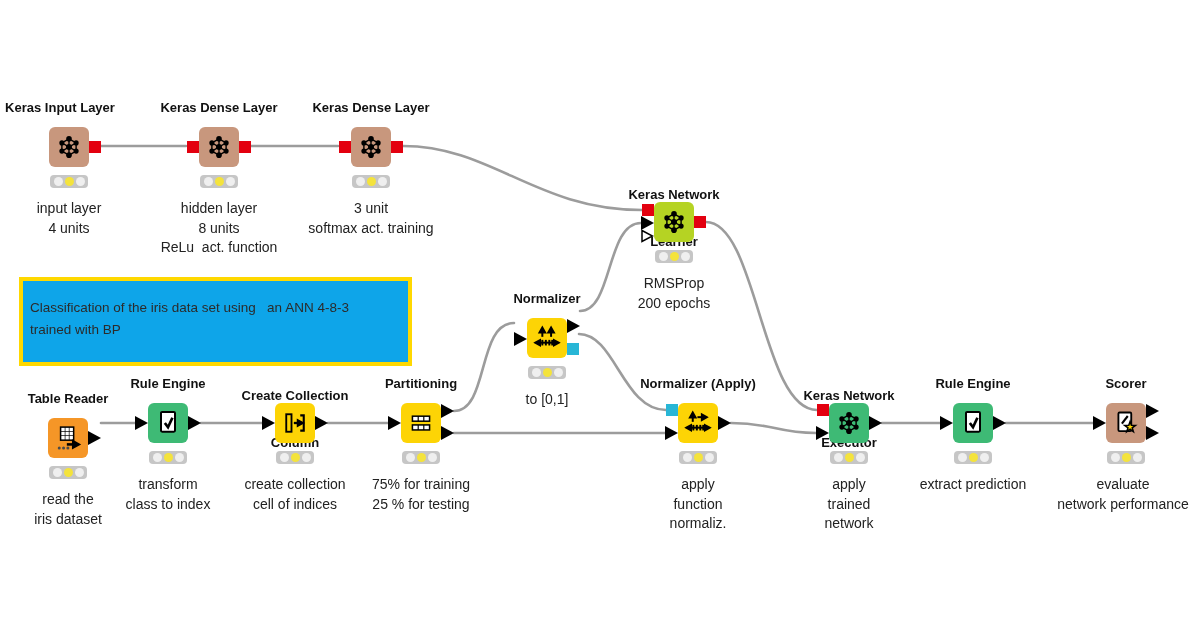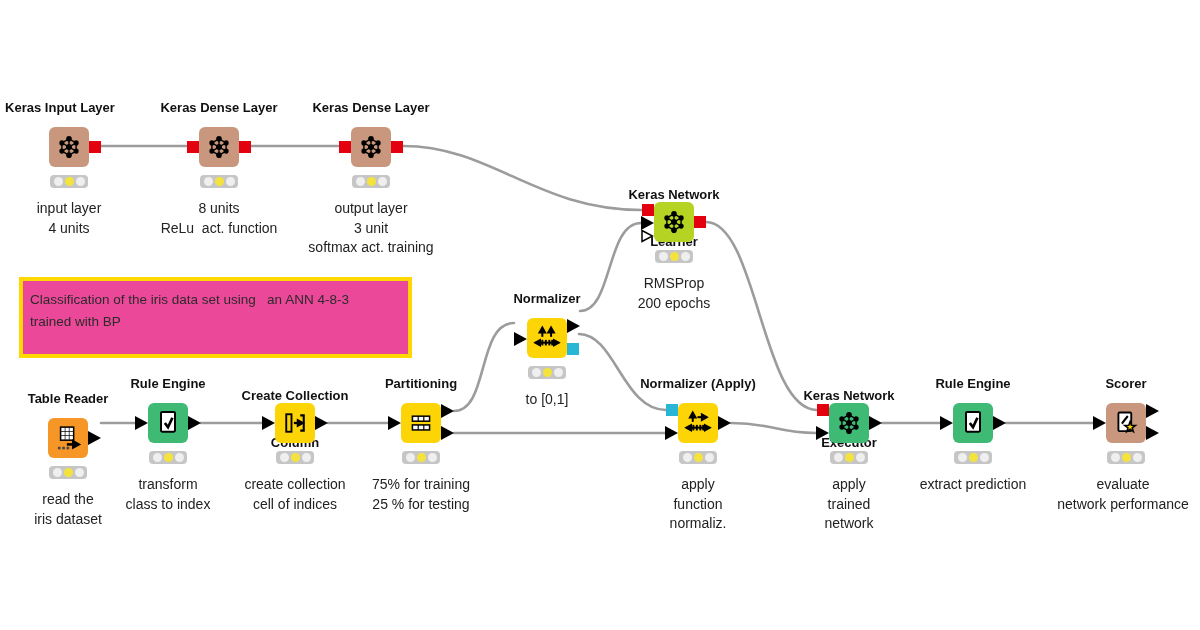--- a/index.html
+++ b/index.html
@@ -3,21 +3,21 @@
 <meta charset="utf-8">
 <style>
   html,body{margin:0;padding:0;background:#ffffff;}
   #canvas{position:relative;width:1200px;height:630px;background:#ffffff;overflow:hidden;
           font-family:"Liberation Sans",sans-serif;}
   
   #wires{position:absolute;left:0;top:0;z-index:2;pointer-events:none;}
   #wires path{stroke:#9c9c9c;stroke-width:2.6;fill:none;stroke-linecap:round;}
   
   .annotation{position:absolute;left:19px;top:277px;width:378px;height:65px;z-index:1;
-              background:#ec4899;border:4px solid #ffd800;padding:8px 0 0 7px;}
+              background:#0ea5e9;border:4px solid #ffd800;padding:16px 0 0 7px;}
   .annotation div{font-size:13.5px;color:#2b2b2b;line-height:22px;white-space:pre;}
   
   .node{position:absolute;width:40px;height:40px;z-index:3;border-radius:9px;}
   .nbox{position:absolute;left:0;top:0;width:40px;height:40px;border-radius:6px;}
   .nbox svg.nicon{position:absolute;left:6px;top:6px;}
   .brown{background:#c8977d;}
   .chartreuse{background:#b5d323;}
   .green{background:#3eba75;}
   .yellow{background:#fdd405;}
   .orange{background:#f59627;}
@@ -123,20 +123,21 @@
       </svg>
       <div class="port sq red in" style="top:14px"></div>
       <div class="port sq red out" style="top:14px"></div>
     </div>
     <div class="tl">
         <i class="off"></i>
         <i class="on"></i>
         <i class="off"></i>
       </div>
     <div class="caption">
+      <div>hidden layer</div>
       <div>8 units</div>
       <div>ReLu  act. function</div>
     </div>
   </div>
 
   <div class="node" style="left:351px;top:127px">
     <div class="nlabel">Keras Dense Layer</div>
     <div class="nbox brown">
       <svg class="nicon" width="28" height="28" viewBox="0 0 24 24">
         <g stroke="#000" stroke-width="1.2" fill="none">
@@ -155,21 +156,20 @@
       </svg>
       <div class="port sq red in" style="top:14px"></div>
       <div class="port sq red out" style="top:14px"></div>
     </div>
     <div class="tl">
         <i class="off"></i>
         <i class="on"></i>
         <i class="off"></i>
       </div>
     <div class="caption">
-      <div>output layer</div>
       <div>3 unit</div>
       <div>softmax act. training</div>
     </div>
   </div>
 
   <div class="node" style="left:654px;top:202px">
     <div class="nlabel two">
       <div>Keras Network</div>
       <div>Learner</div>
     </div>

